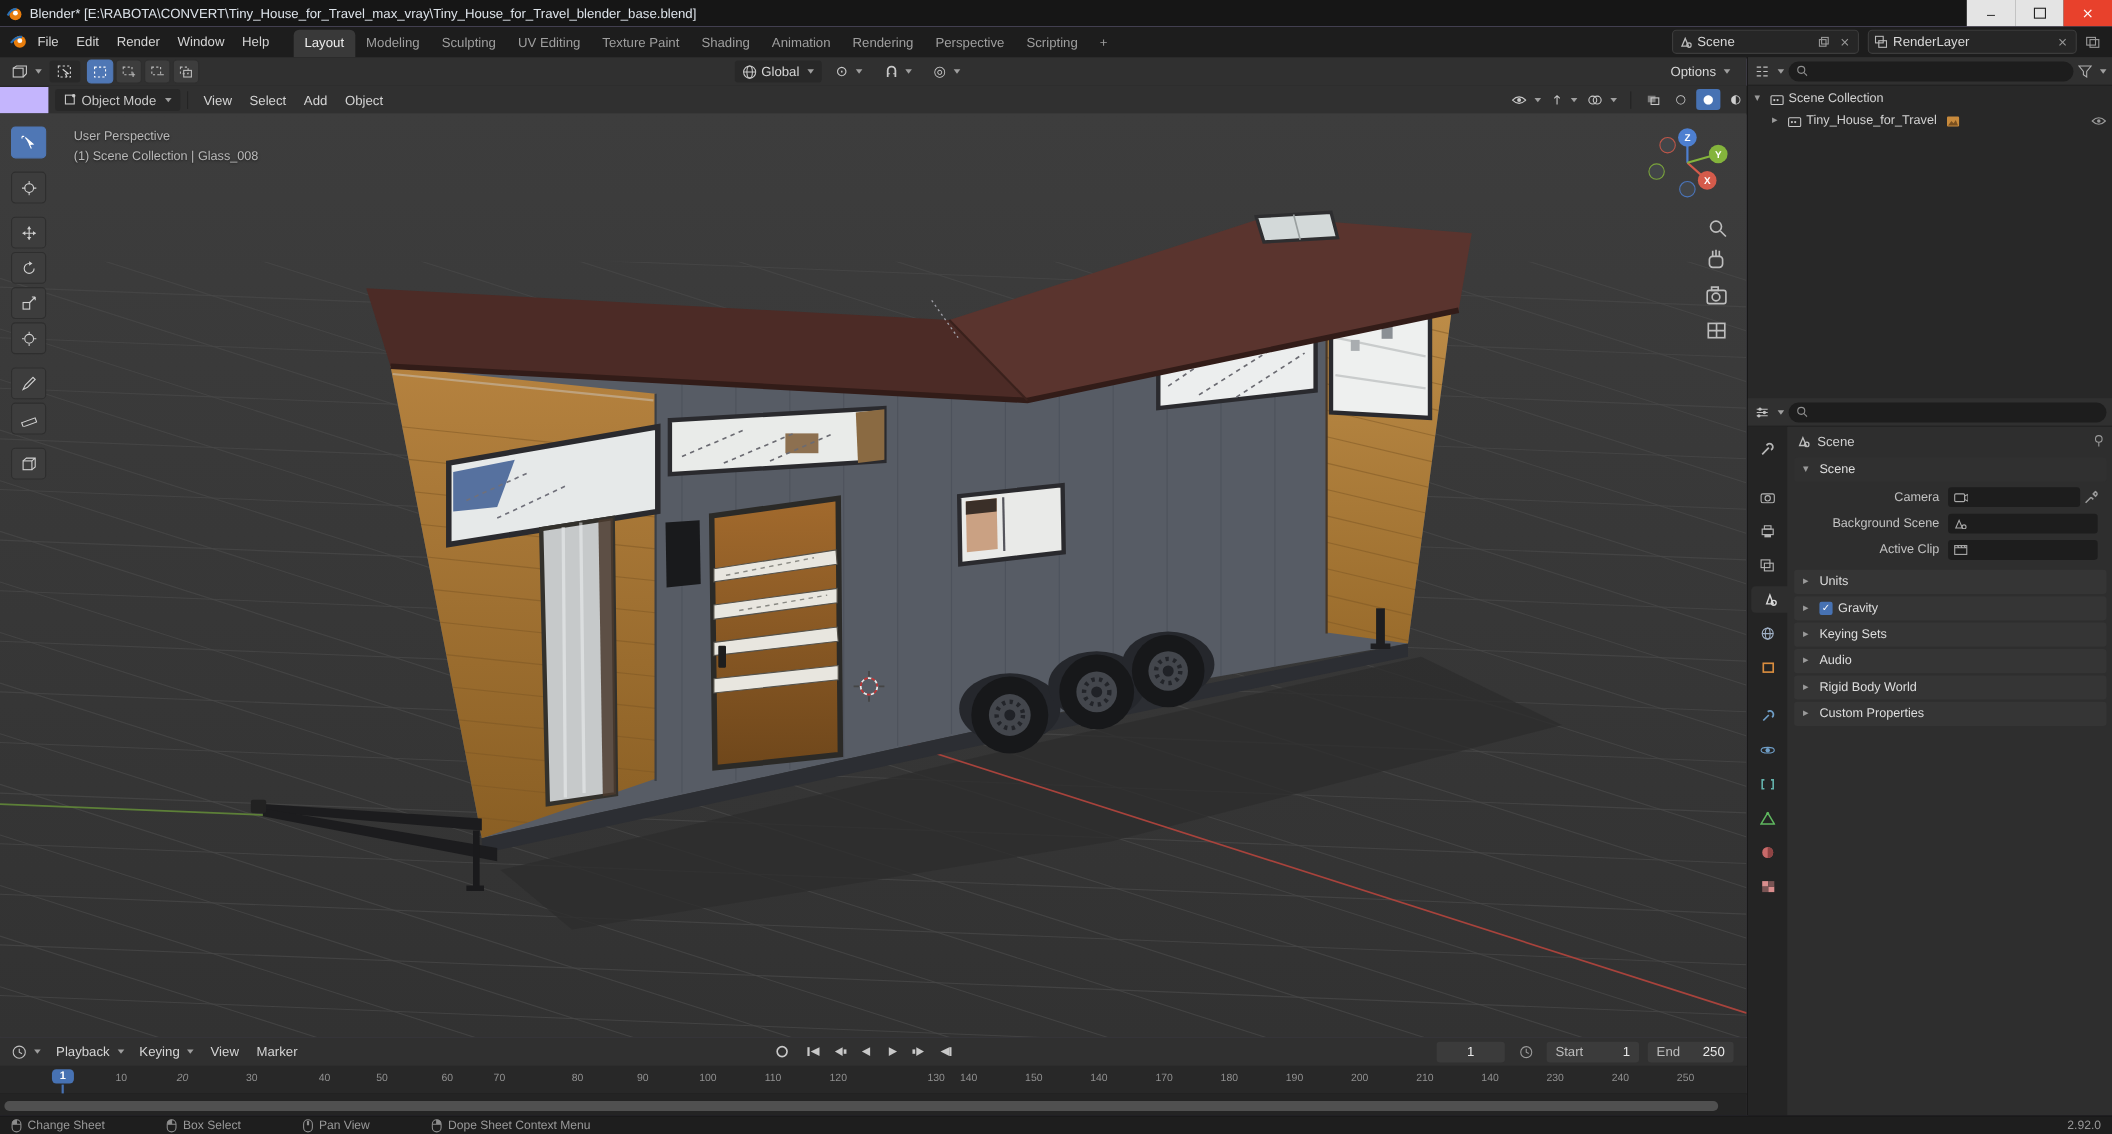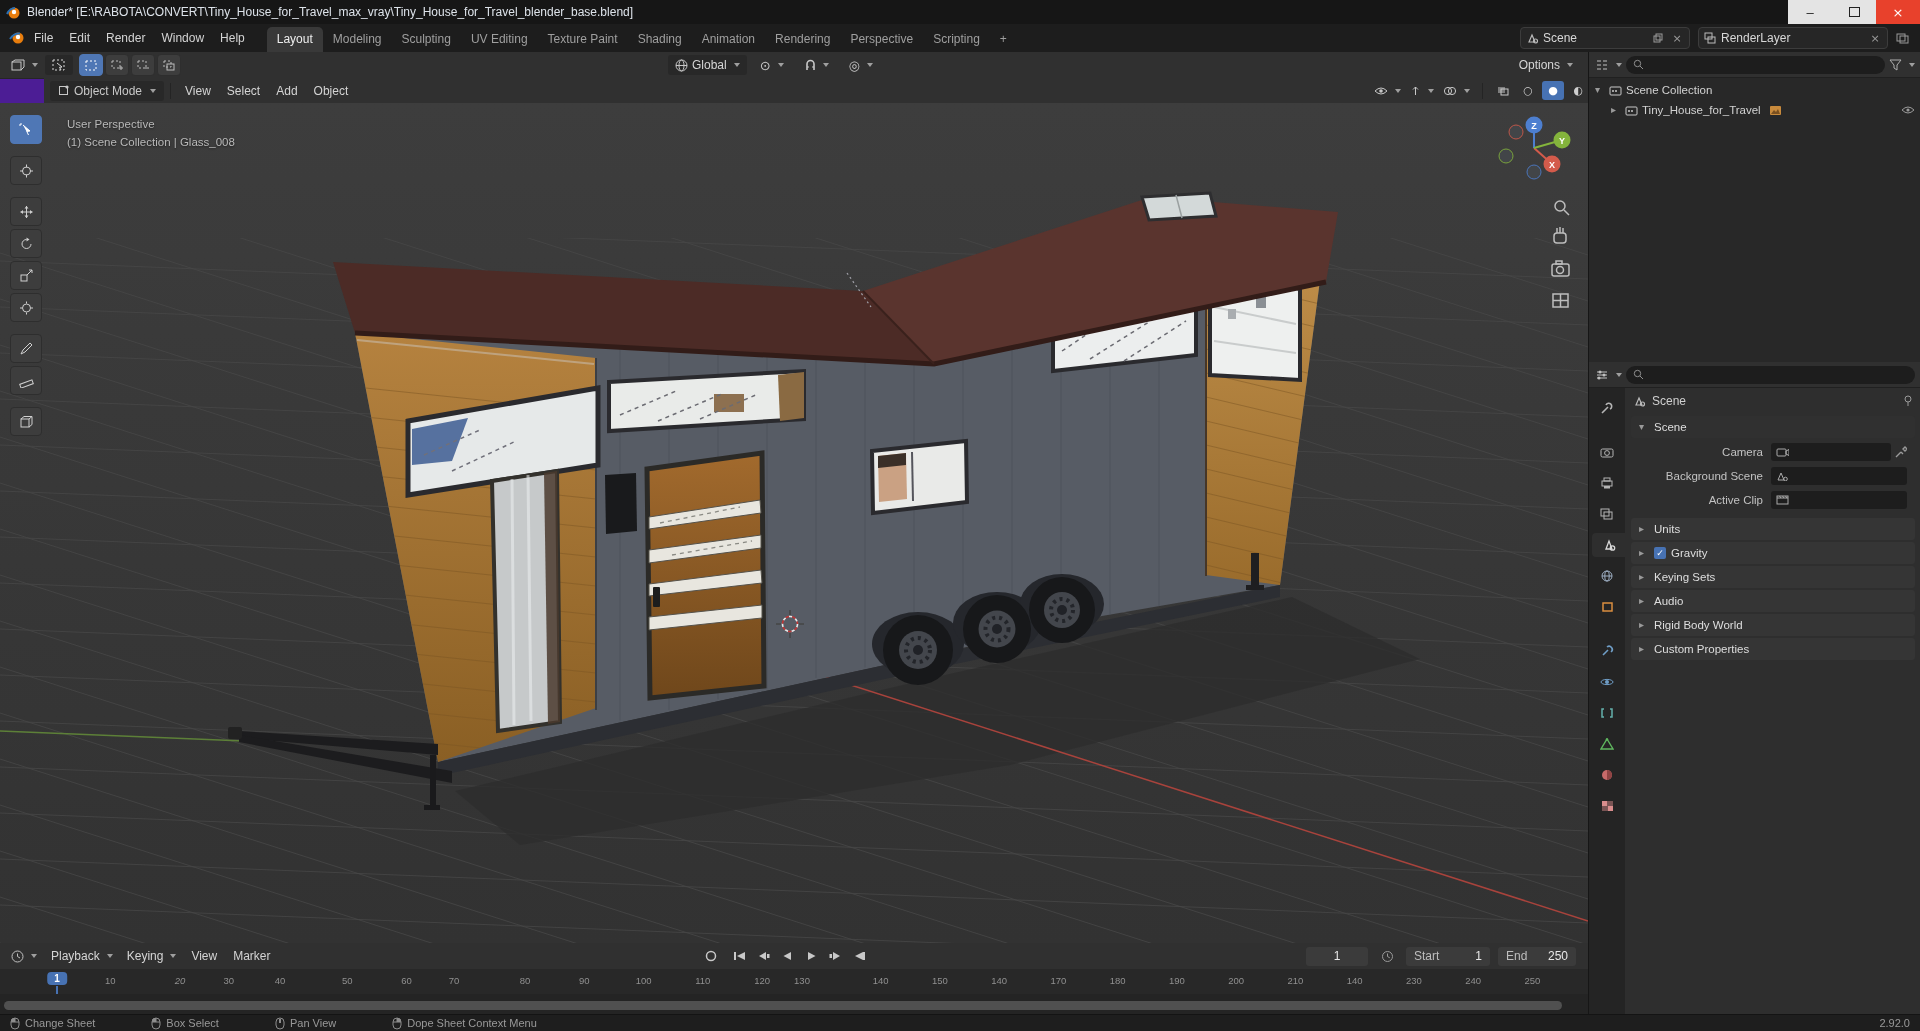--- a/index.html
+++ b/index.html
@@ -1,16 +1,16 @@
 <!DOCTYPE html>
 <html><head>
 <meta charset="utf-8">
 <style>
   html,body{margin:0;padding:0;background:#111;}
-  #app{position:relative;width:1920px;height:1031px;background:#4c1d95;overflow:hidden;
+  #app{position:relative;width:1920px;height:1031px;background:#c4b5fd;overflow:hidden;
        font-family:"Liberation Sans","DejaVu Sans",sans-serif;font-size:12px;color:#c8c8c8;cursor:default;}
   .abs{position:absolute;}
   .g{font-family:"DejaVu Sans",sans-serif;line-height:1;}
   .caret{display:inline-block;width:0;height:0;border-left:3.5px solid transparent;border-right:3.5px solid transparent;border-top:4px solid #9f9f9f;margin-left:3px;}
   .vr{width:1px;height:16px;background:#242424;margin:0 6px;}
   
   .titlebar{left:0;top:0;width:1920px;height:24px;background:#161616;display:flex;align-items:center;color:#dde3ea;}
   .titletext{margin-left:6px;font-size:12px;white-space:nowrap;}
   .winbtns{margin-left:auto;display:flex;height:24px;}
   .winbtn{width:44px;height:24px;display:flex;align-items:center;justify-content:center;background:#e4e4e4;color:#222;font-size:13px;}
@@ -931,32 +931,32 @@
         <div class="numfld" style="width:62px">
           <span style="color:#bdbdbd">End</span>
             <span style="margin-left:auto">250</span>
         </div>
       </div>
     </div>
 
     <div class="truler">
       <div class="playpill">1</div>
     <span class="frame-label" style="left: 110.325px;">10</span>
-        <span class="frame-label" style="left: 180px; font-style: italic;">20</span>
+        <span class="frame-label" style="left: 166px; font-style: italic;">20</span>
         <span class="frame-label" style="left: 228.825px;">30</span>
-        <span class="frame-label" style="left: 280px;">40</span>
+        <span class="frame-label" style="left: 295px;">40</span>
         <span class="frame-label" style="left: 347.325px;">50</span>
         <span class="frame-label" style="left: 406.575px;">60</span>
         <span class="frame-label" style="left: 454px;">70</span>
         <span class="frame-label" style="left: 525.075px;">80</span>
         <span class="frame-label" style="left: 584.325px;">90</span>
         <span class="frame-label" style="left: 643.575px;">100</span>
         <span class="frame-label" style="left: 702.825px;">110</span>
         <span class="frame-label" style="left: 762.075px;">120</span>
-        <span class="frame-label" style="left: 802px; text-align: center;">130</span>
+        <span class="frame-label" style="left: 851px; text-align: center;">130</span>
         <span class="frame-label" style="left: 880.575px;">140</span>
         <span class="frame-label" style="left: 939.825px;">150</span>
         <span class="frame-label" style="left: 999.075px;">140</span>
         <span class="frame-label" style="left: 1058.32px;">170</span>
         <span class="frame-label" style="left: 1117.58px;">180</span>
         <span class="frame-label" style="left: 1176.83px;">190</span>
         <span class="frame-label" style="left: 1236.08px;">200</span>
         <span class="frame-label" style="left: 1295.33px;">210</span>
         <span class="frame-label" style="left: 1354.58px;">140</span>
         <span class="frame-label" style="left: 1413.83px; text-align: right;">230</span>

